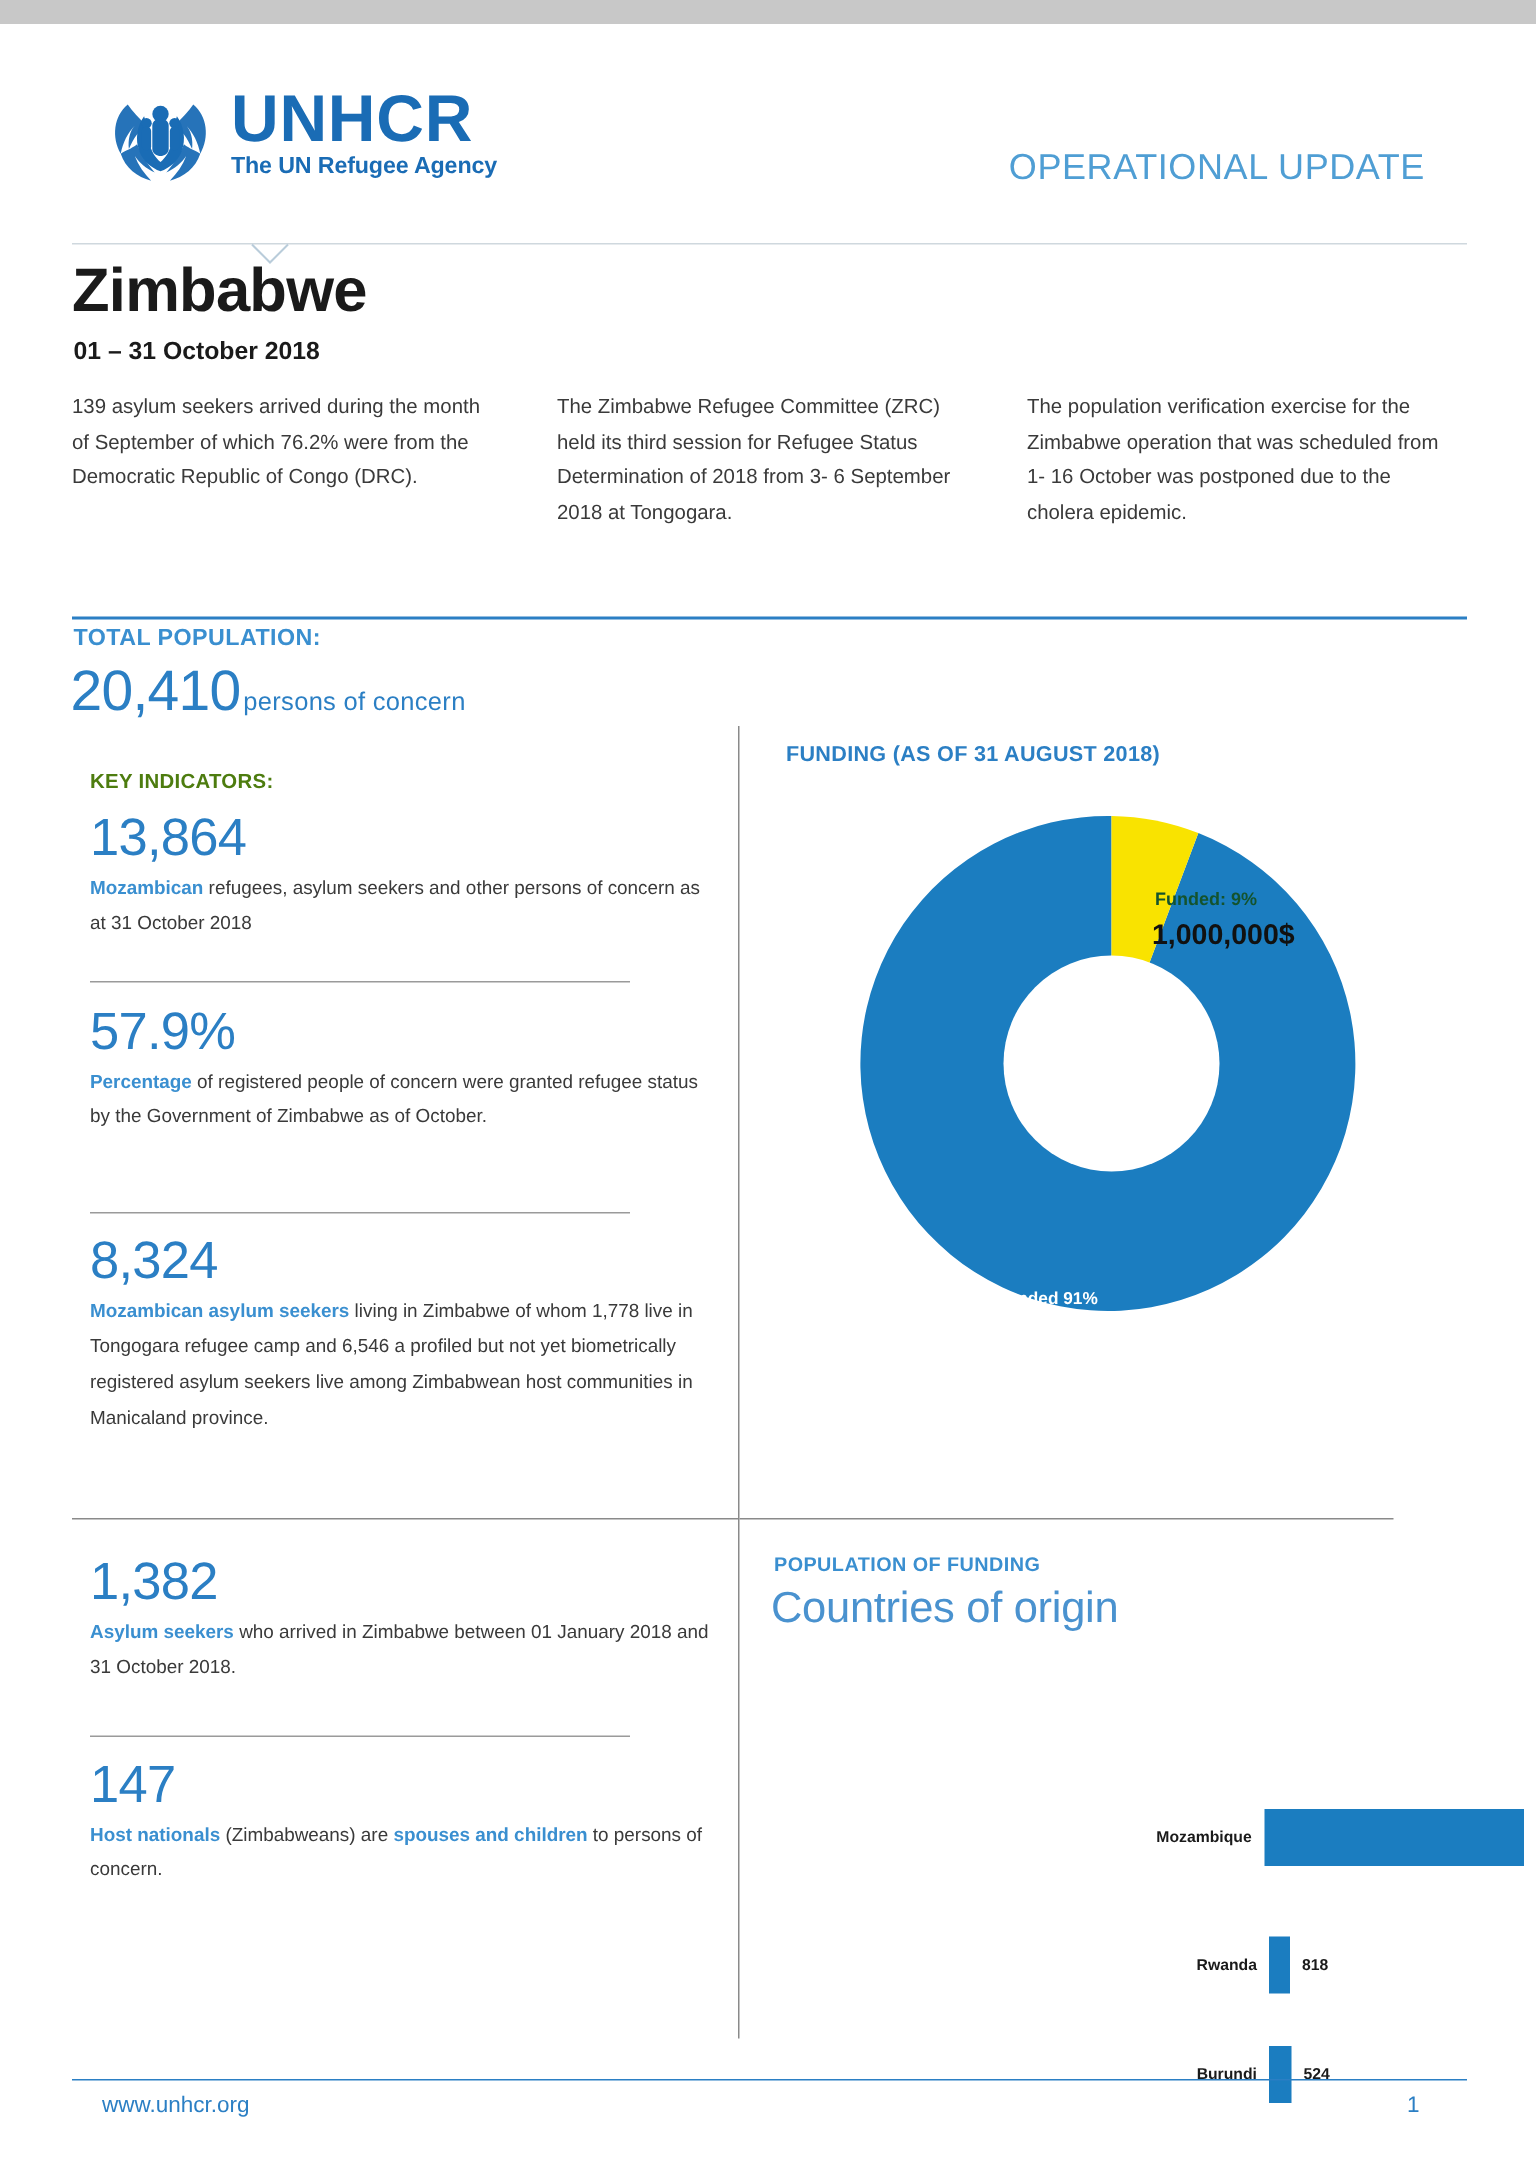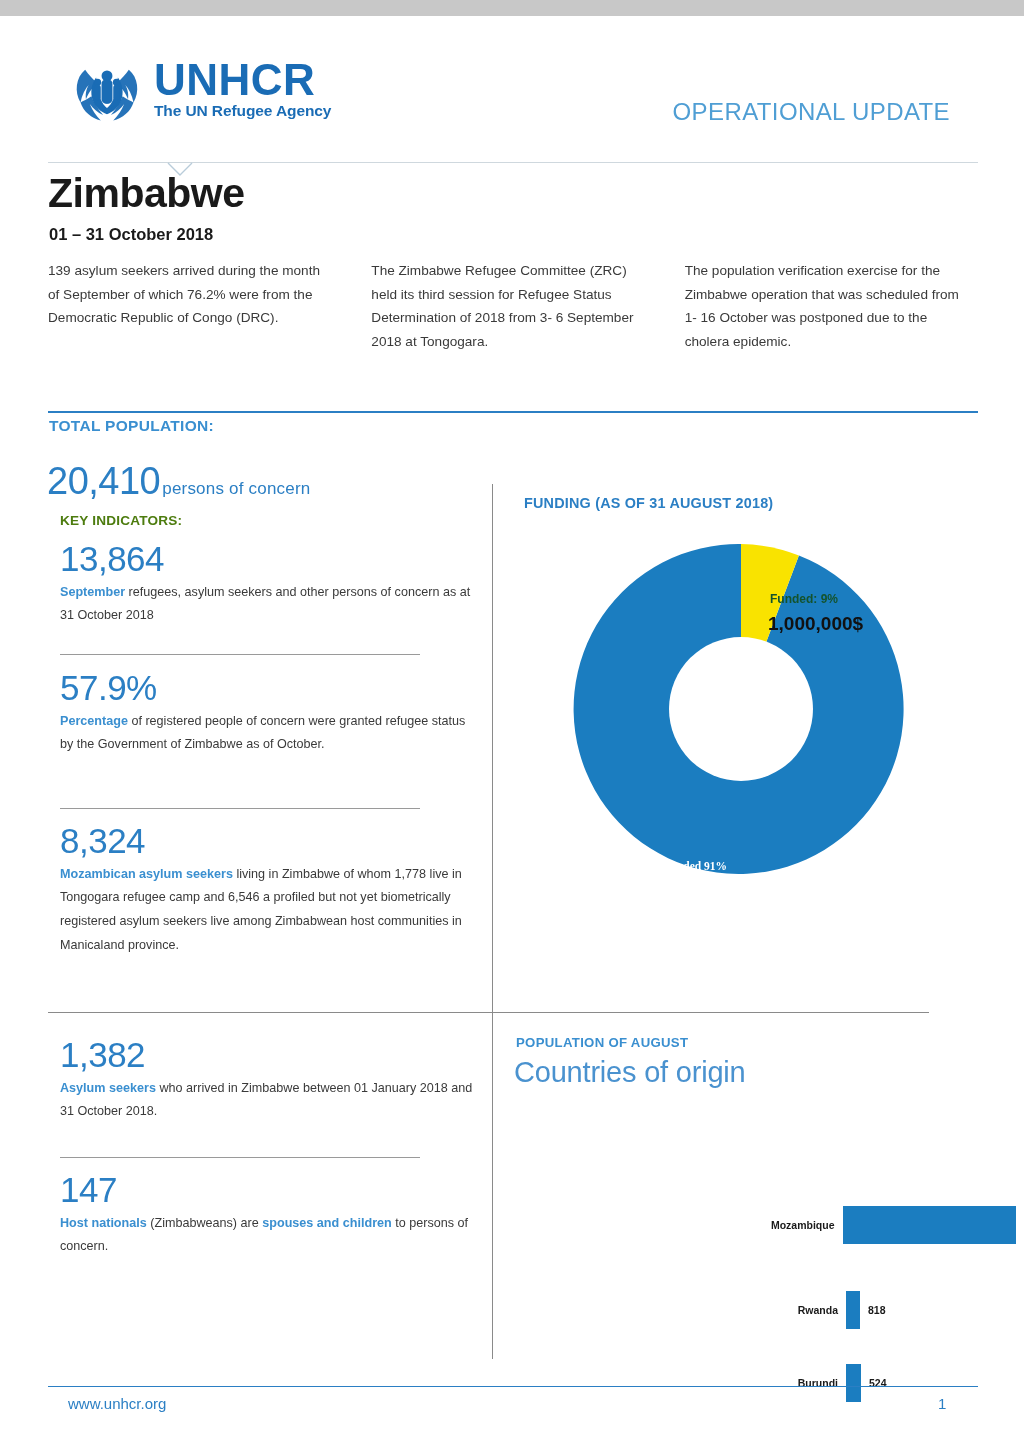--- a/index.html
+++ b/index.html
@@ -117,21 +117,21 @@
   .tp-label {
     position: absolute;
     left: 49px; top: 401px;
     font-size: 15.5px;
     font-weight: bold;
     color: #3a8fd0;
     letter-spacing: 0.3px;
   }
   .tp-value-row {
     position: absolute;
-    left: 47px; top: 444px;
+    left: 47px; top: 424px;
     display: flex;
     align-items: baseline;
   }
   .tp-number {
     font-size: 38px;
     color: #2b7fc4;
     letter-spacing: -0.5px;
   }
   .tp-suffix {
     font-size: 17px;
@@ -218,21 +218,20 @@
     font-size: 19px;
     font-weight: bold;
     color: #111111;
   }
   .unfunded-l1 {
     position: absolute;
     left: 652px; top: 844px;
     font-size: 11.5px;
     font-weight: bold;
     color: #ffffff;
-    font-family: Liberation Serif, serif;
   }
   .unfunded-l2 {
     position: absolute;
     left: 650px; top: 863px;
     font-size: 19px;
     font-weight: bold;
     color: #ffffff;
   }
 
   
@@ -362,21 +361,21 @@
 
   <div class="vert-divider"></div>
   <div class="mid-horiz-left"></div>
   <div class="mid-horiz-right"></div>
 
   <div class="ki-title">KEY INDICATORS:</div>
 
   <div class="indicator" style="top:524px;">
     <div class="ind-num">13,864</div>
     <div class="ind-desc">
-      <span class="kw">September</span><span> refugees, asylum seekers and other persons of concern as at 31 October 2018</span>
+      <span class="kw">Mozambican</span><span> refugees, asylum seekers and other persons of concern as at 31 October 2018</span>
     </div>
   </div>
   <div class="ind-rule" style="top:638px;"></div>
 
   <div class="indicator" style="top:653px;">
     <div class="ind-num">57.9%</div>
     <div class="ind-desc">
       <span class="kw">Percentage</span><span> of registered people of concern were granted refugee status by the Government of Zimbabwe as of October.</span>
     </div>
   </div>
@@ -412,21 +411,21 @@
 
       <path d="M175 175 L175 10 A165 165 0 0 1 232.9 21.4 Z" fill="#f9e300"></path>
       <circle cx="175" cy="175" r="72" fill="#ffffff"></circle>
     </svg>
   </div>
   <div class="funded-l1">Funded: 9%</div>
   <div class="funded-l2">1,000,000$</div>
   <div class="unfunded-l1">Unfunded 91%</div>
   <div class="unfunded-l2">10,957,979$</div>
 
-  <div class="poc-eyebrow">POPULATION OF AUGUST</div>
+  <div class="poc-eyebrow">POPULATION OF FUNDING</div>
   <div class="poc-heading">Countries of origin</div>
 
   <div class="barchart">
     <div class="bar-row" style="top:70px;">
       <span class="bar-label">Mozambique</span>
       <span class="bar-fill" style="width:178px;"></span>
       <span class="bar-value"></span>
     </div>
     <div class="bar-row" style="top:155px;">
       <span class="bar-label">Rwanda</span>

